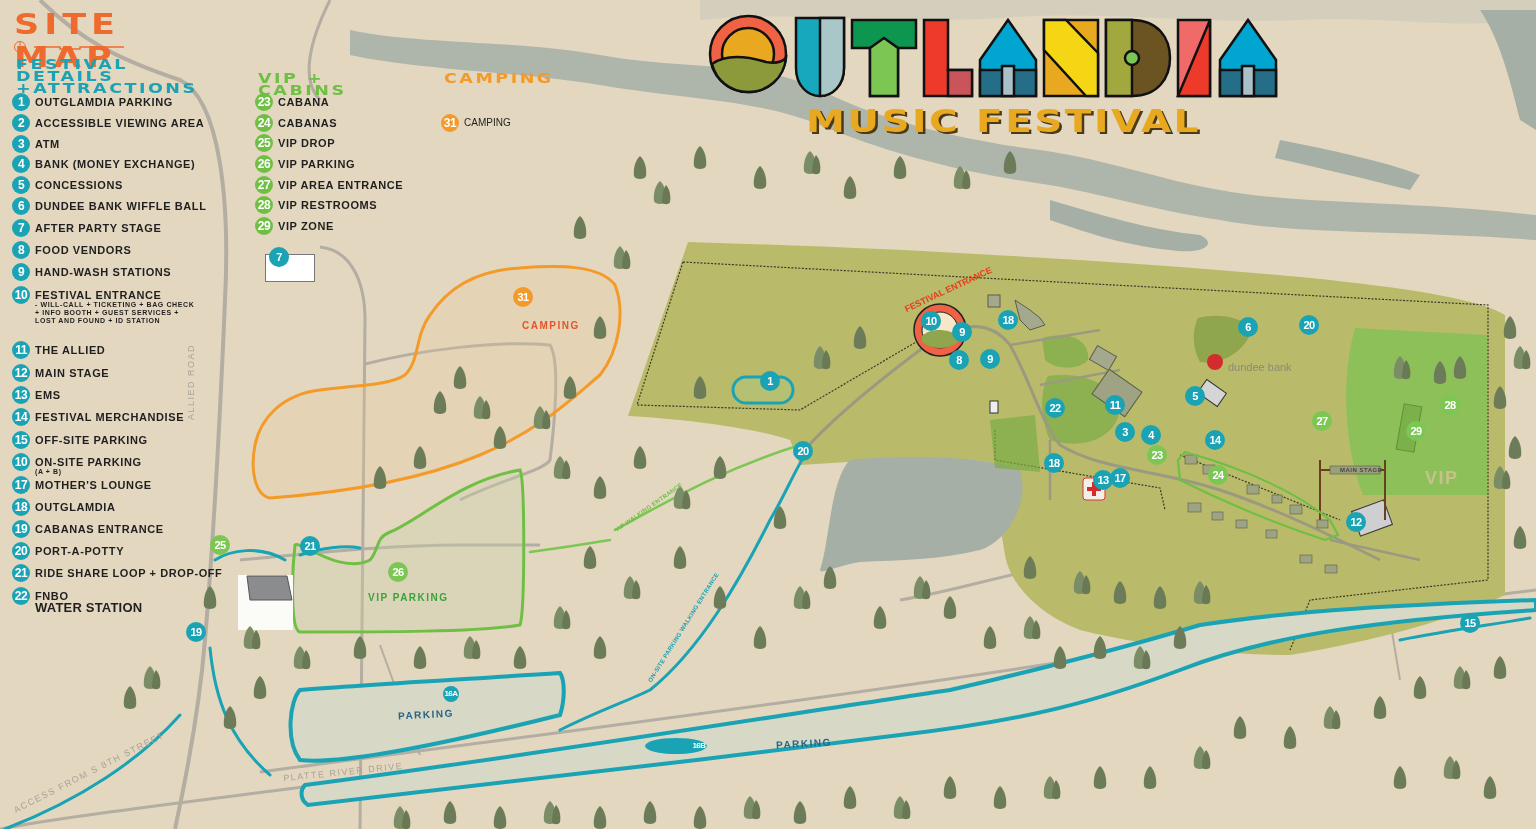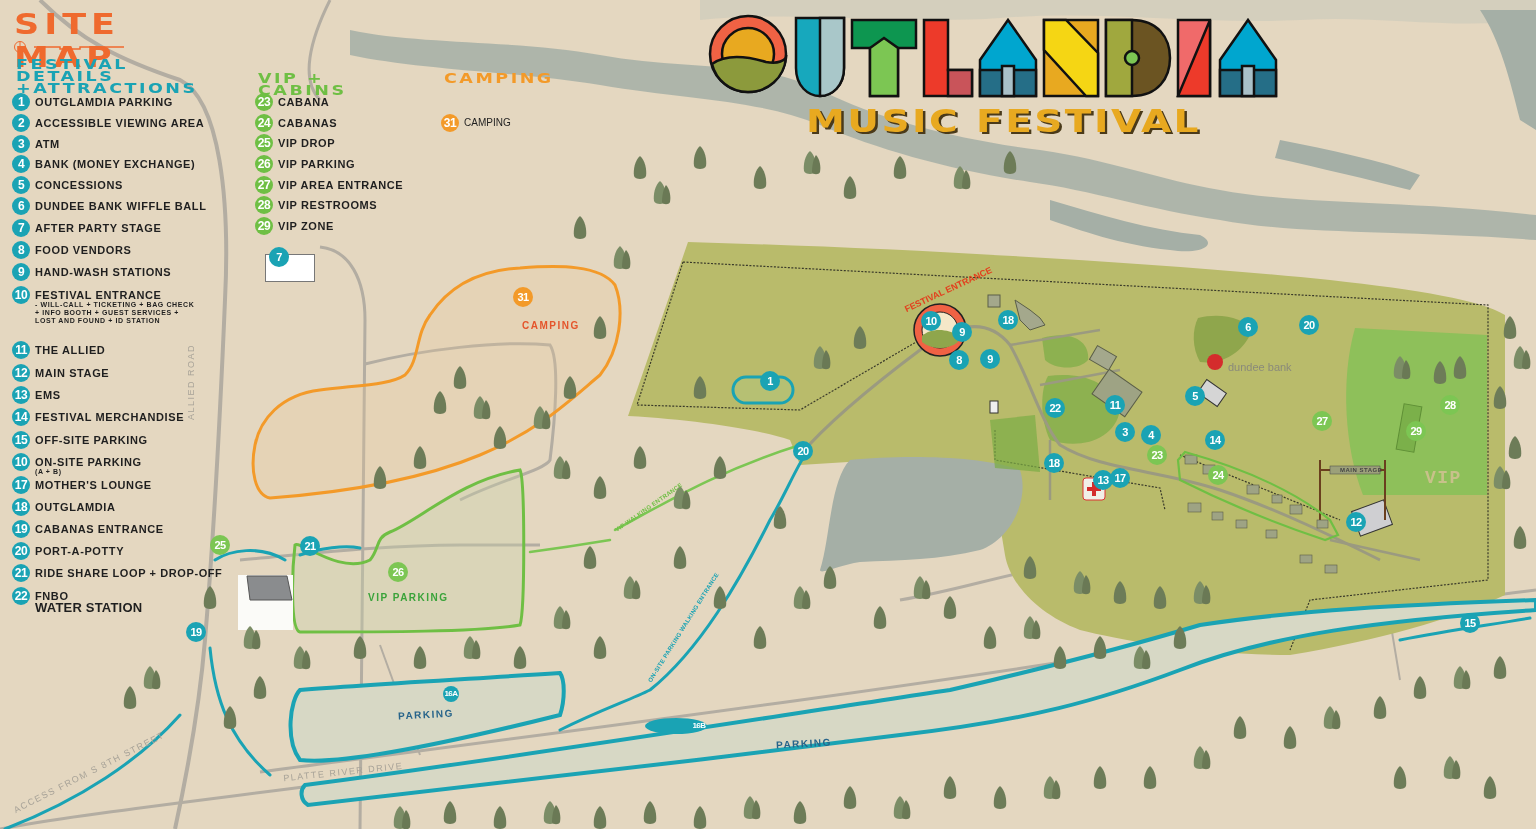--- a/index.html
+++ b/index.html
@@ -246,21 +246,21 @@
     <use href="#tree" x="1440" y="375"></use>
       <use href="#tree" x="1460" y="370"></use>
       <use href="#tree2" x="1400" y="370"></use>
   </g>
 </svg>
 
 <div class="maptext" style="left:522px;top:320px;font-size:10px;color:#e4552c;">CAMPING</div>
 <div class="maptext" style="left:368px;top:592px;font-size:10px;color:#3aa33a;">VIP PARKING</div>
 <div class="maptext" style="left:398px;top:709px;font-size:10px;color:#27648a;transform:rotate(-3deg);">PARKING</div>
 <div class="maptext" style="left:776px;top:738px;font-size:10px;color:#27648a;transform:rotate(-3deg);">PARKING</div>
-<div class="maptext" style="left:1425px;top:468px;font-size:18px;color:#c8c18a;font-family:Liberation Mono, monospace;">VIP</div>
+<div class="maptext" style="left:1425px;top:468px;font-size:18px;color:#c8c18a;font-family:Liberation Sans, sans-serif;">VIP</div>
 <div class="maptext" style="left:1340px;top:467px;font-size:6px;color:#444;letter-spacing:0.5px;">MAIN STAGE</div>
 <div class="maptext" style="left:186px;top:420px;font-size:9px;color:#a8a398;font-weight:normal;transform:rotate(-90deg);transform-origin:left top;">ALLIED ROAD</div>
 <div class="maptext" style="left:283px;top:767px;font-size:9px;color:#a8a398;font-weight:normal;transform:rotate(-6deg);">PLATTE RIVER DRIVE</div>
 <div class="maptext" style="left:12px;top:806px;font-size:9px;color:#a8a398;font-weight:normal;transform:rotate(-27deg);transform-origin:left top;">ACCESS FROM S 8TH STREET</div>
 <div class="maptext" style="left:614px;top:528px;font-size:6px;color:#6fbf44;letter-spacing:0.3px;transform:rotate(-35deg);transform-origin:left top;">VIP WALKING ENTRANCE</div>
 <div class="maptext" style="left:647px;top:680px;font-size:6px;color:#1aa3b4;letter-spacing:0.3px;transform:rotate(-58deg);transform-origin:left top;">ON-SITE PARKING WALKING ENTRANCE</div>
 
 <div style="position:absolute;left:265px;top:254px;width:48px;height:26px;background:#fff;border:1px solid #777;"></div>
 
 <div id="markers">
@@ -273,21 +273,21 @@
     <div class="mbadge teal" style="left: 949px; top: 350px;">8</div>
     <div class="mbadge teal" style="left: 952px; top: 322px;">9</div>
     <div class="mbadge teal" style="left: 980px; top: 349px;">9</div>
     <div class="mbadge teal" style="left: 921px; top: 311px;">10</div>
     <div class="mbadge teal" style="left: 1105px; top: 395px;">11</div>
     <div class="mbadge teal" style="left: 1346px; top: 512px;">12</div>
     <div class="mbadge teal" style="left: 1093px; top: 470px;">13</div>
     <div class="mbadge teal" style="left: 1205px; top: 430px;">14</div>
     <div class="mbadge teal" style="left: 1460px; top: 613px;">15</div>
     <div class="mbadge teal sm" style="left: 443px; top: 686px;">16A</div>
-    <div class="mbadge teal sm" style="left: 645px; top: 718px; padding-left: 46px;">16B</div>
+    <div class="mbadge teal sm" style="left: 645px; top: 738px; padding-left: 46px;">16B</div>
     <div class="mbadge teal" style="left: 1110px; top: 468px;">17</div>
     <div class="mbadge teal" style="left: 998px; top: 310px;">18</div>
     <div class="mbadge teal" style="left: 1044px; top: 453px;">18</div>
     <div class="mbadge teal" style="left: 186px; top: 622px;">19</div>
     <div class="mbadge teal" style="left: 1299px; top: 315px;">20</div>
     <div class="mbadge teal" style="left: 793px; top: 441px;">20</div>
     <div class="mbadge teal" style="left: 300px; top: 536px;">21</div>
     <div class="mbadge teal" style="left: 1045px; top: 398px;">22</div>
     <div class="mbadge green" style="left: 1147px; top: 445px;">23</div>
     <div class="mbadge green" style="left: 1208px; top: 465px;">24</div>

